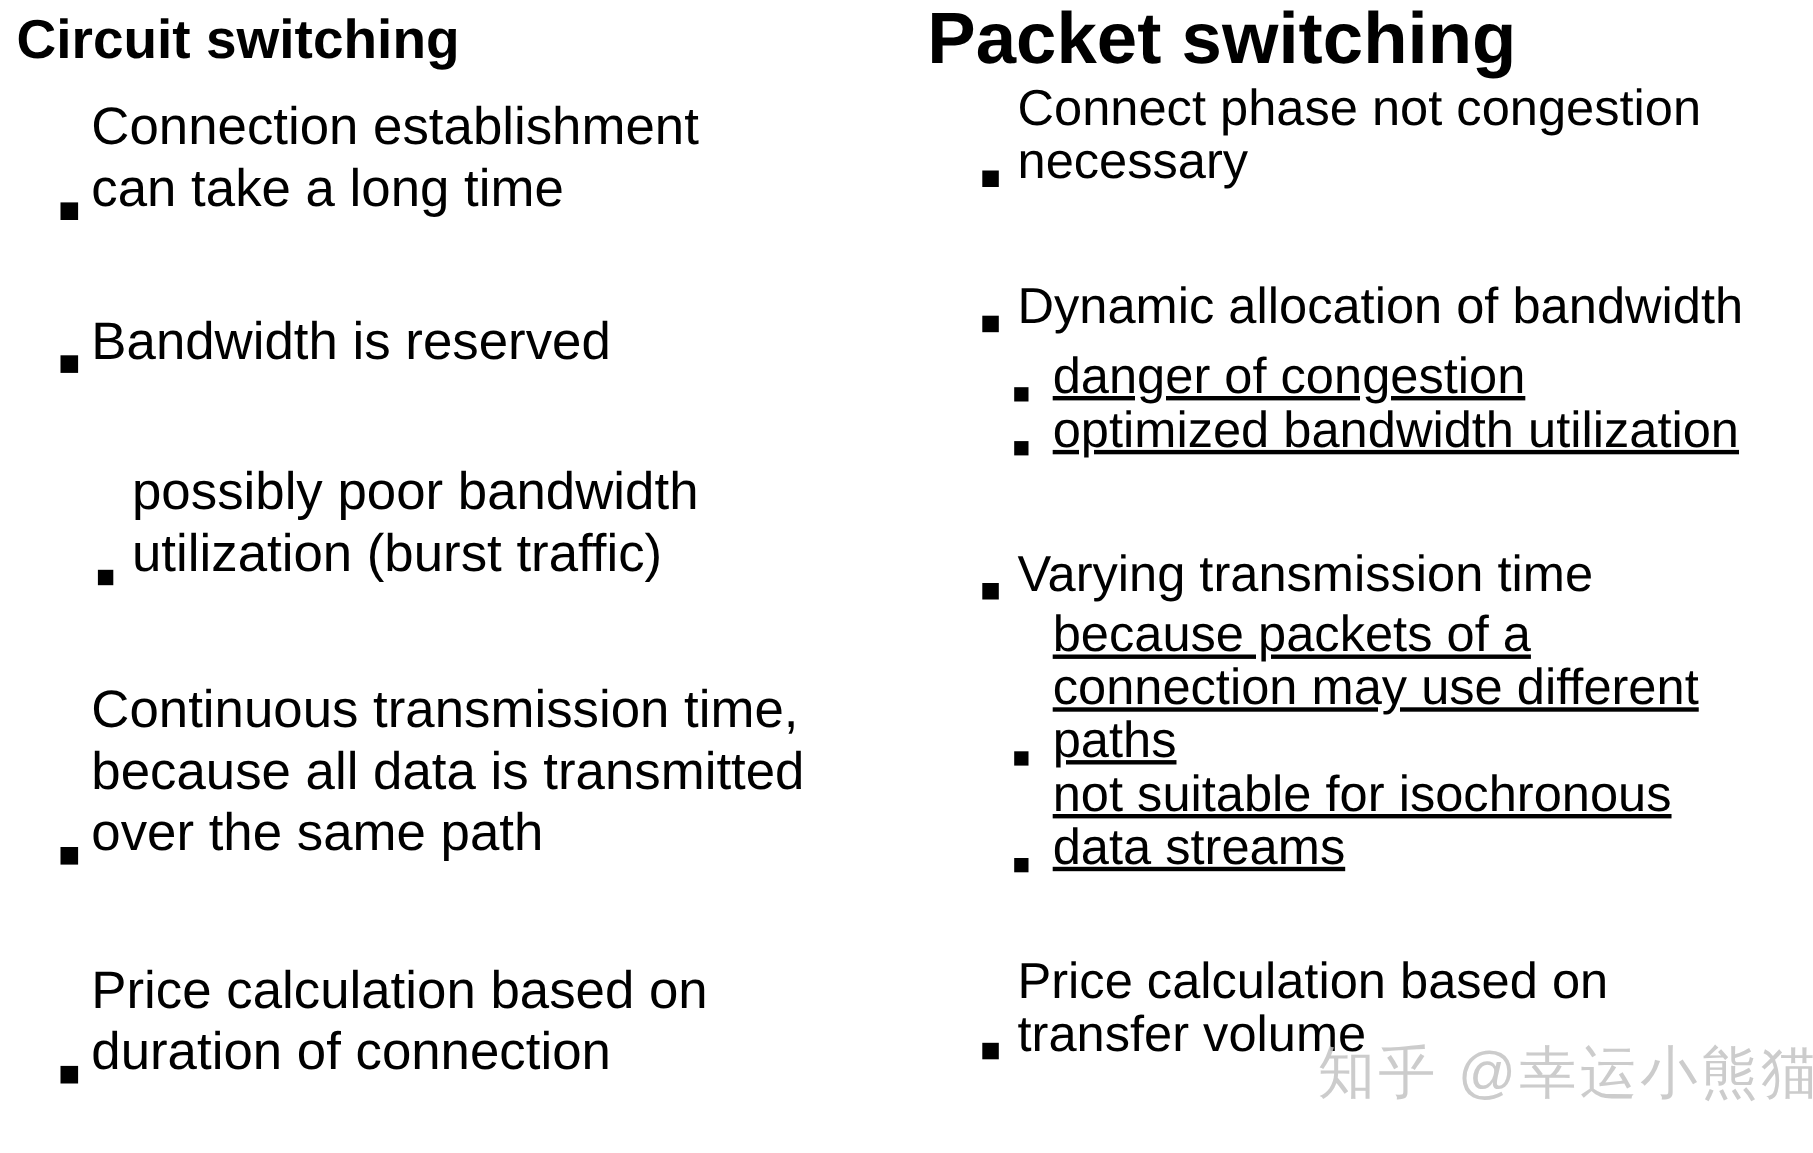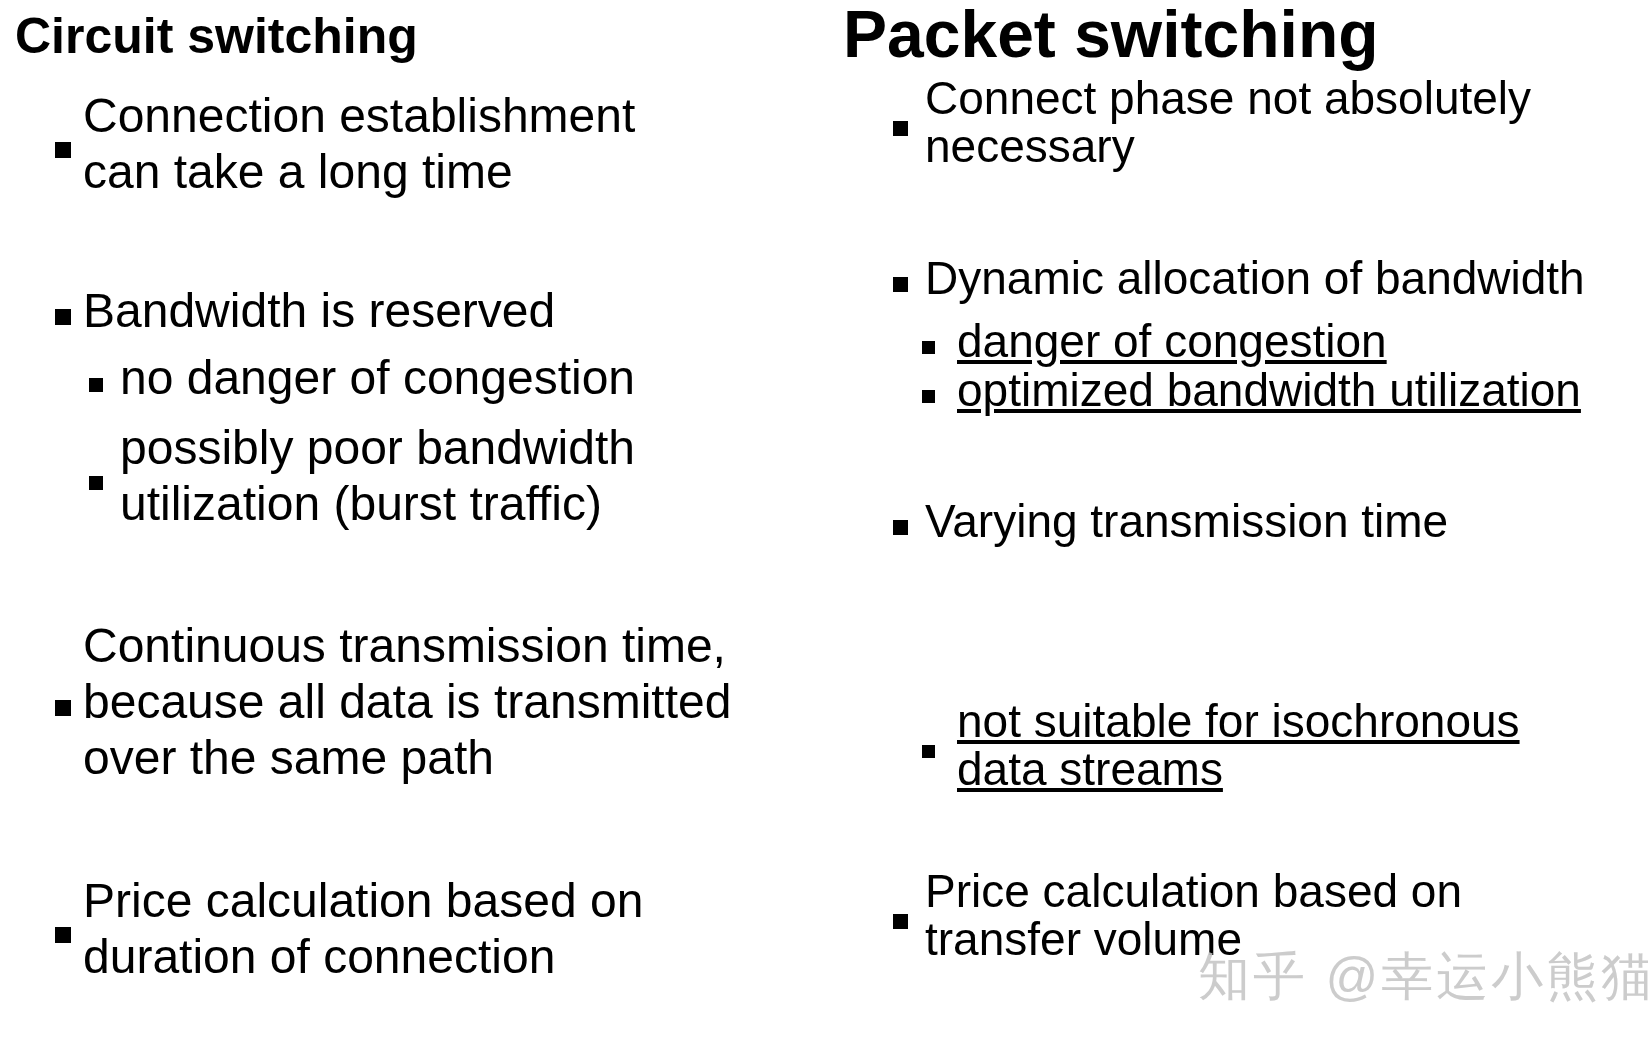--- a/index.html
+++ b/index.html
@@ -25,21 +25,21 @@
     position: absolute;
     font-weight: bold;
     white-space: nowrap;
   }
   .title.left  { left: 15px;  top: 8px;  font-size: 50px; line-height: 56px; }
   .title.right { left: 843px; top: 10px; font-size: 66px; line-height: 48px; }
 
   .item {
     position: absolute;
     display: flex;
-    align-items: center;
+    align-items: flex-end;
   }
   .txt {
     white-space: pre-line;
   }
   
   .c0 .txt { font-size: 48px; line-height: 56px; }
   .c0.l1 { left: 55px; }
   .c0.l1 .sq { width: 16px; height: 16px; margin-top: 12px; margin-right: 12px; }
   .c0.l2 { left: 89px; }
   .c0.l2 .sq { width: 14px; height: 14px; margin-top: 13px; margin-right: 17px; }
@@ -79,24 +79,20 @@
       <span class="sq"></span>
       <div class="txt">Connection establishment
 can take a long time</div>
     </div>
 
     <div class="item c0 l1" style="top:283px">
       <span class="sq"></span>
       <div class="txt">Bandwidth is reserved</div>
     </div>
 
-    <div class="item c0 l2" style="top:350px">
-      <span class="sq"></span>
-      <div class="txt">no danger of congestion</div>
-    </div>
 
     <div class="item c0 l2" style="top:420px">
       <span class="sq"></span>
       <div class="txt">possibly poor bandwidth
 utilization (burst traffic)</div>
     </div>
 
     <div class="item c0 l1" style="top:618px">
       <span class="sq"></span>
       <div class="txt">Continuous transmission time,
@@ -109,21 +105,21 @@
       <div class="txt">Price calculation based on
 duration of connection</div>
     </div>
   </div>
 
   <div class="col">
     <div class="title right">Packet switching</div>
 
     <div class="item c1 l1" style="top:74px">
       <span class="sq"></span>
-      <div class="txt">Connect phase not absolutely
+      <div class="txt">Connect phase not congestion
 necessary</div>
     </div>
 
     <div class="item c1 l1" style="top:254px">
       <span class="sq"></span>
       <div class="txt">Dynamic allocation of bandwidth</div>
     </div>
 
     <div class="item c1 l2" style="top:317px">
       <span class="sq"></span>
@@ -133,20 +129,26 @@
     <div class="item c1 l2" style="top:366px">
       <span class="sq"></span>
       <div class="txt">optimized bandwidth utilization</div>
     </div>
 
     <div class="item c1 l1" style="top:497px">
       <span class="sq"></span>
       <div class="txt">Varying transmission time</div>
     </div>
 
+    <div class="item c1 l2" style="top:552px">
+      <span class="sq"></span>
+      <div class="txt">because packets of a
+connection may use different
+paths</div>
+    </div>
 
     <div class="item c1 l2" style="top:697px">
       <span class="sq"></span>
       <div class="txt">not suitable for isochronous
 data streams</div>
     </div>
 
     <div class="item c1 l1" style="top:867px">
       <span class="sq"></span>
       <div class="txt">Price calculation based on

